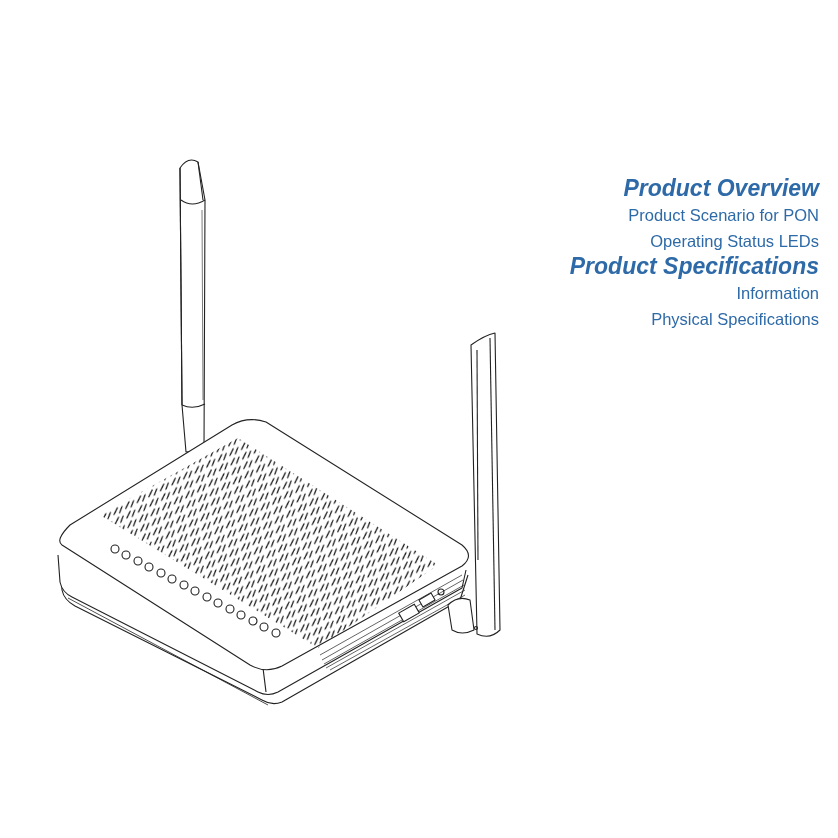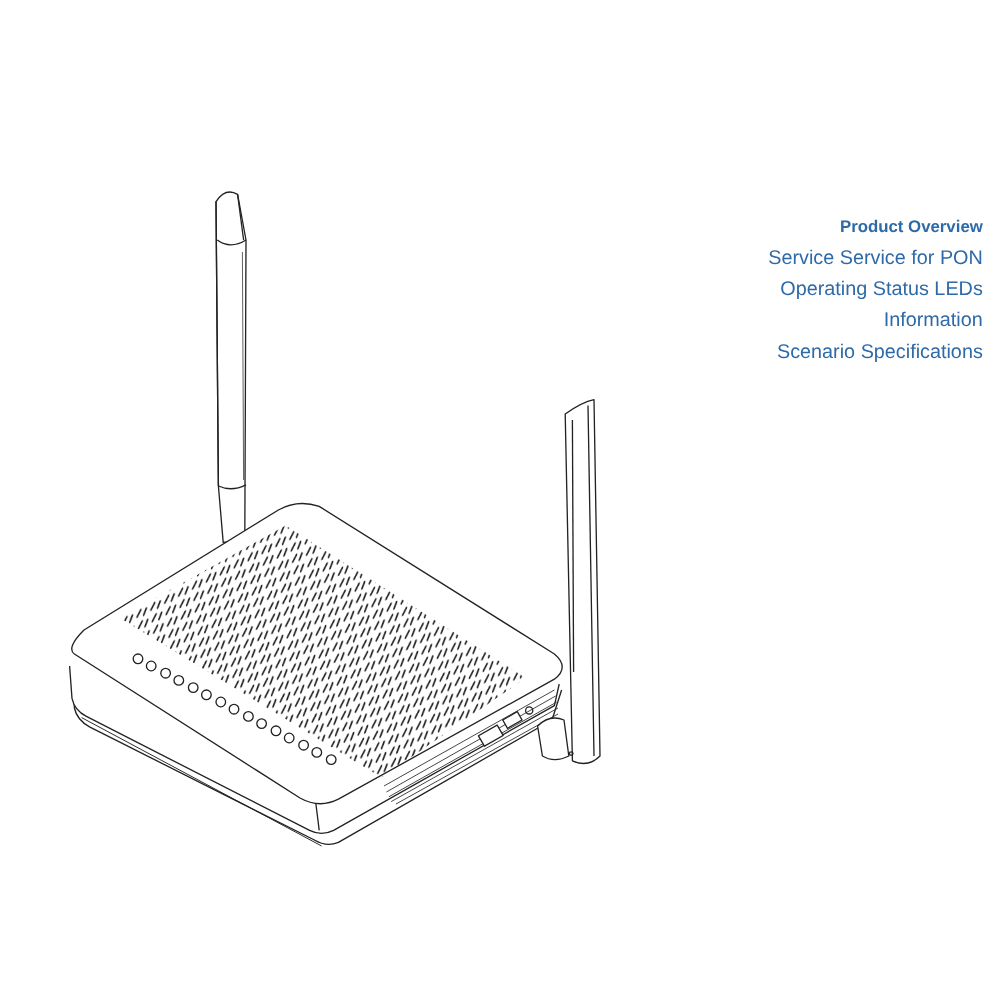--- a/index.html
+++ b/index.html
@@ -1,20 +1,20 @@
 <!DOCTYPE html>
 <html><head>
 <meta charset="utf-8">
 <style>
   html, body { margin: 0; padding: 0; background: #ffffff; }
   body { width: 838px; height: 838px; position: relative; overflow: hidden;
          font-family: "Liberation Sans", sans-serif; }
   .illustration { position: absolute; left: 0; top: 0; width: 838px; height: 838px; }
   .toc { position: absolute; right: 19px; top: 176px; text-align: right; color: #2e6aa8; }
-  .toc .h { font-weight: bold; font-size: 14px; line-height: 24px; height: 24px; margin-bottom: 2px; }
+  .toc .h { font-weight: bold; font-style: italic; font-size: 23px; line-height: 24px; height: 24px; margin-bottom: 2px; }
   .toc .s { font-size: 16.5px; line-height: 26px; height: 26px; }
   .toc div { cursor: pointer; white-space: nowrap; }
 </style>
 </head>
 <body>
 
 <svg class="illustration" viewBox="0 0 838 838" xmlns="http://www.w3.org/2000/svg">
   <defs>
     <pattern id="vents" x="0" y="0" width="13" height="9" patternUnits="userSpaceOnUse" patternTransform="rotate(-27) skewX(-20)">
       <path d="M2 6 L6 2 M8 7 L11 3" stroke="#222" stroke-width="1.6" stroke-linecap="round" fill="none"></path>
@@ -80,17 +80,18 @@
       <path d="M471 345 Q485 335 495 333 L500 630 Q490 640 477 634 Z" fill="#fff"></path>
       <path d="M477 350 L478 560"></path>
       <path d="M490 338 L495 630"></path>
       <circle cx="476" cy="628" r="1.5"></circle>
     </g>
   </g>
 </svg>
 
 <div class="toc">
   <div class="h">Product Overview</div>
-  <div class="s">Service Service for PON</div>
+  <div class="s">Product Scenario for PON</div>
   <div class="s">Operating Status LEDs</div>
+  <div class="h">Product Specifications</div>
   <div class="s">Information</div>
-  <div class="s">Scenario Specifications</div>
+  <div class="s">Physical Specifications</div>
 </div>
 
 </body></html>

